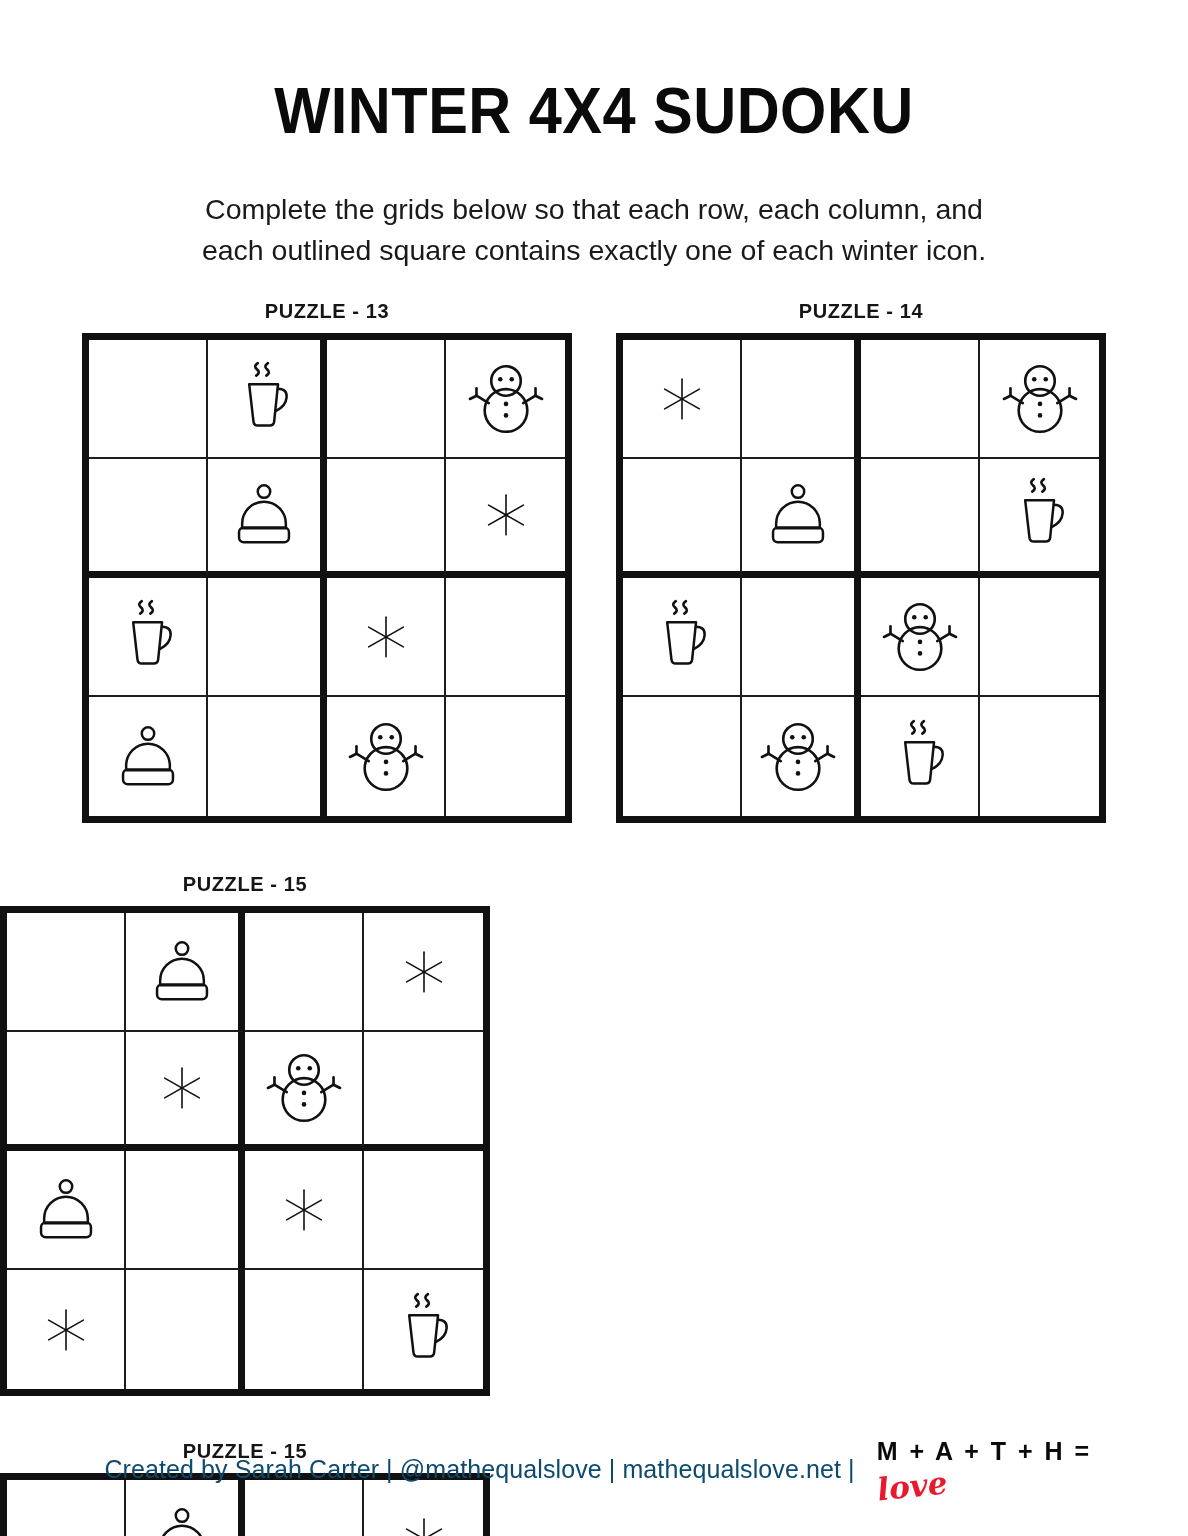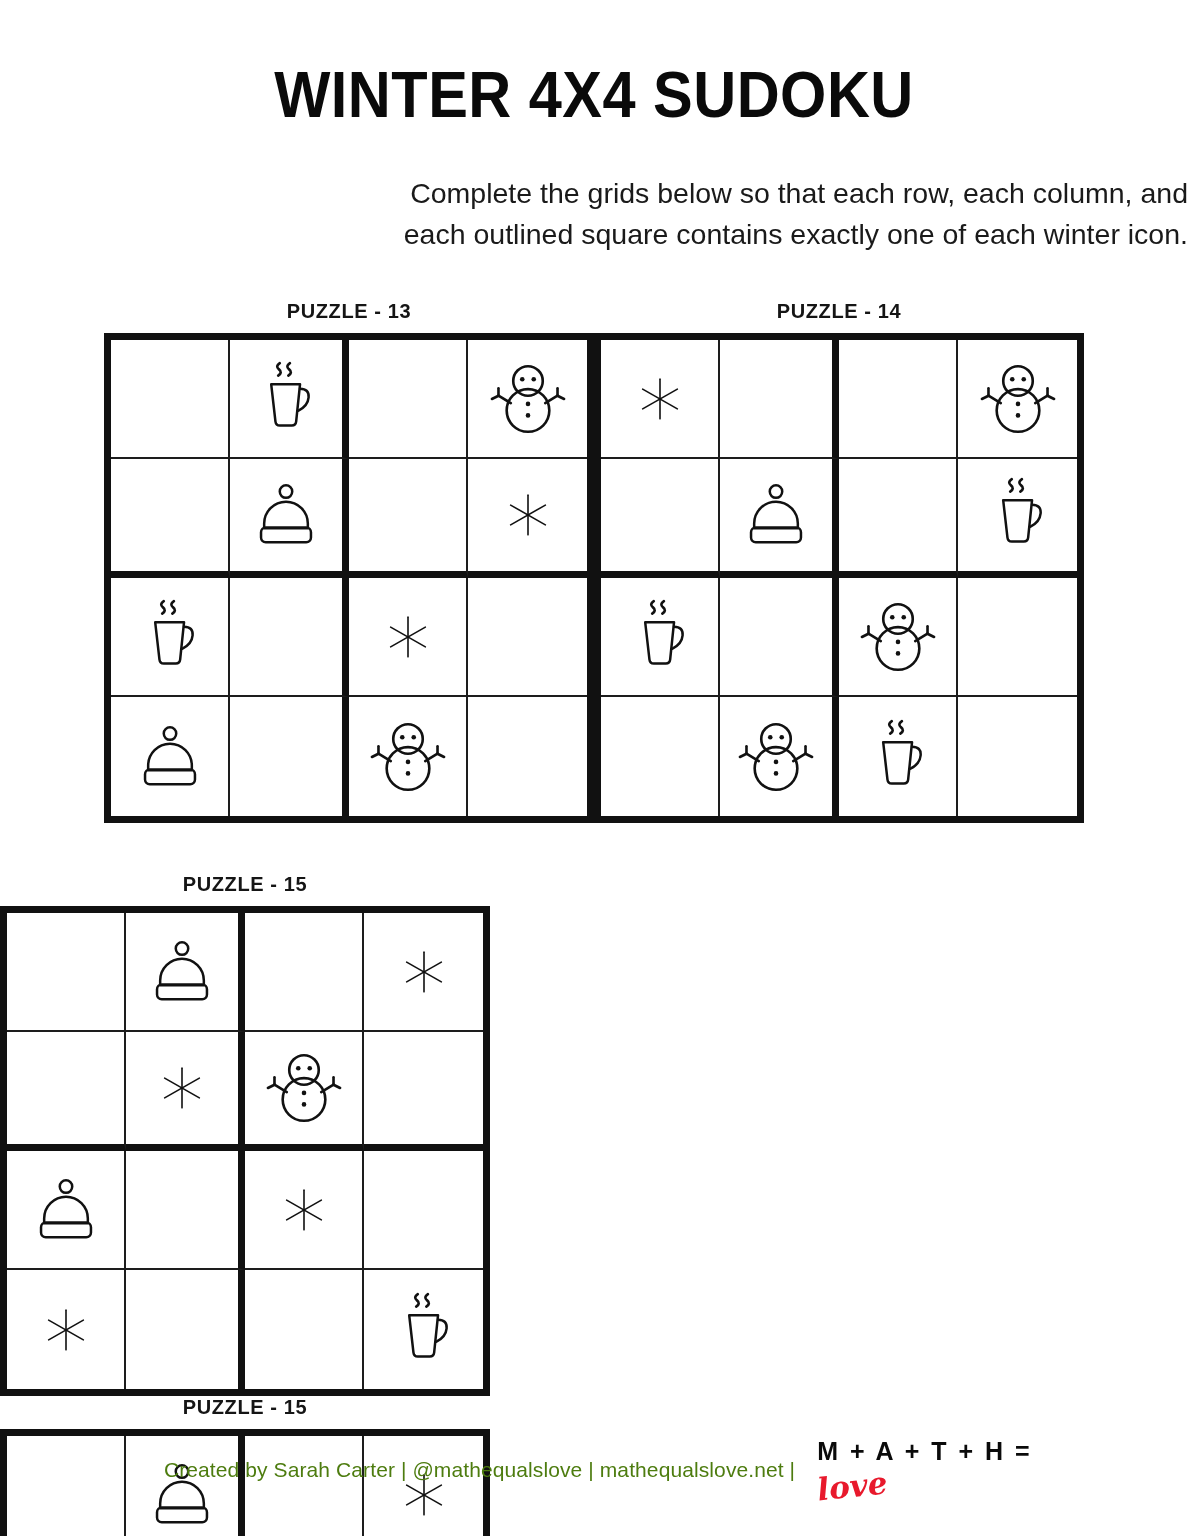--- a/index.html
+++ b/index.html
@@ -14,21 +14,21 @@
     font-family: "Liberation Sans", sans-serif;
     color: #111111;
     overflow: hidden;
     position: relative;
   }
 
   .page {
     width: 1188px;
     height: 1536px;
     box-sizing: border-box;
-    padding: 0;
+    padding: 16px;
     position: relative;
   }
 
   
   .title {
     text-align: center;
     font-size: 64px;
     font-weight: 800;
     letter-spacing: 0.5px;
     margin: 0;
@@ -41,33 +41,34 @@
 
   .instructions {
     text-align: center;
     font-size: 28.5px;
     line-height: 1.42;
     color: #1a1a1a;
     margin: 0;
     padding-top: 44px;
     font-weight: 400;
   }
-  .instructions .ln { display: block; text-align: right; }
+  .instructions .ln { display: block; }
 
   
   .puzzles {
     position: absolute;
     top: 300px;
     left: 0;
     width: 1188px;
   }
 
   .puzzle-row {
     display: flex;
     justify-content: center;
+    gap: 44px;
   }
   .puzzle-row + .puzzle-row { margin-top: 50px; flex-direction: column; }
 
   .puzzle {
     width: 490px;
   }
 
   .puzzle-label {
     text-align: center;
     font-size: 20px;
@@ -111,22 +112,22 @@
     position: absolute;
     left: 0;
     bottom: 34px;
     width: 1188px;
     display: flex;
     align-items: center;
     justify-content: center;
     gap: 0px;
   }
   .footer-credit {
-    font-size: 21px;
-    color: #4d7c0f;
+    font-size: 25px;
+    color: #0c4a6e;
     letter-spacing: 0.1px;
     white-space: nowrap;
   }
   .footer-logo {
     display: flex;
     align-items: baseline;
     margin-left: 14px;
     white-space: nowrap;
     flex-direction: column;
   }

